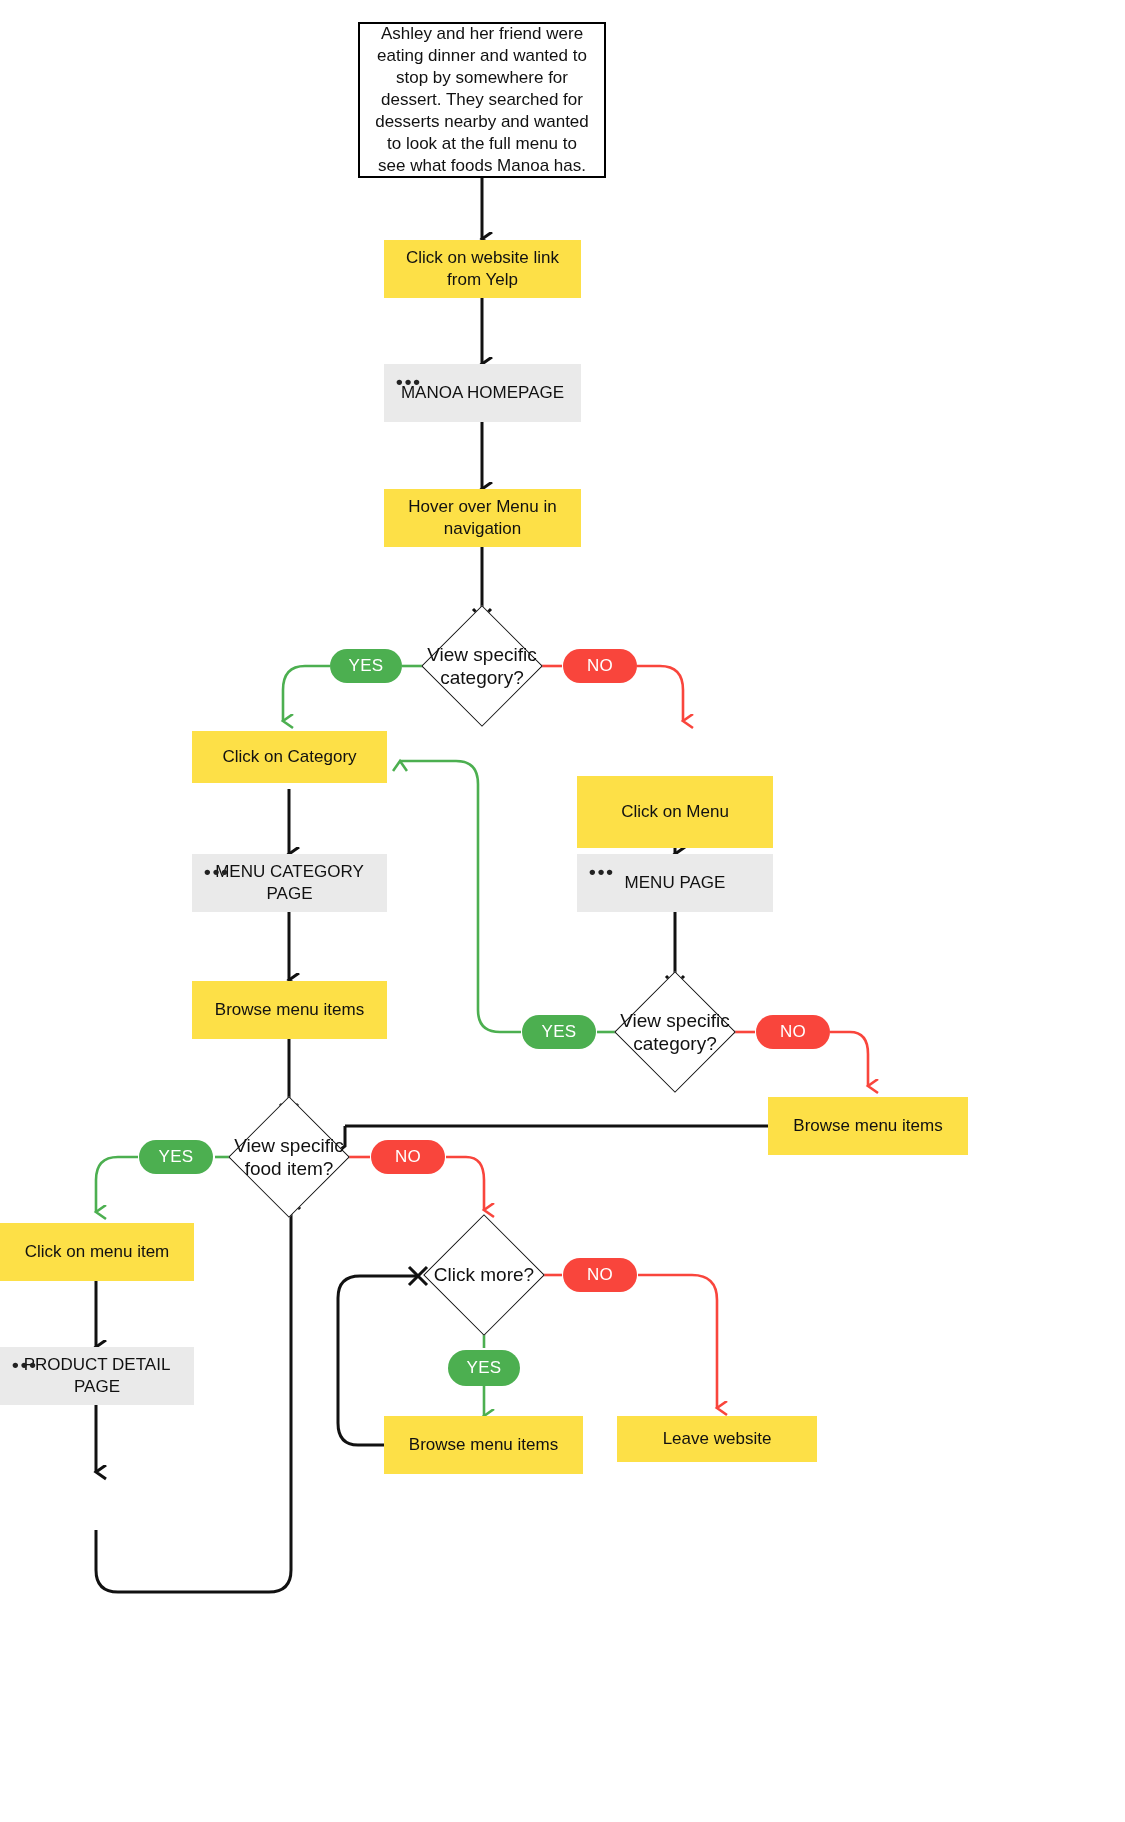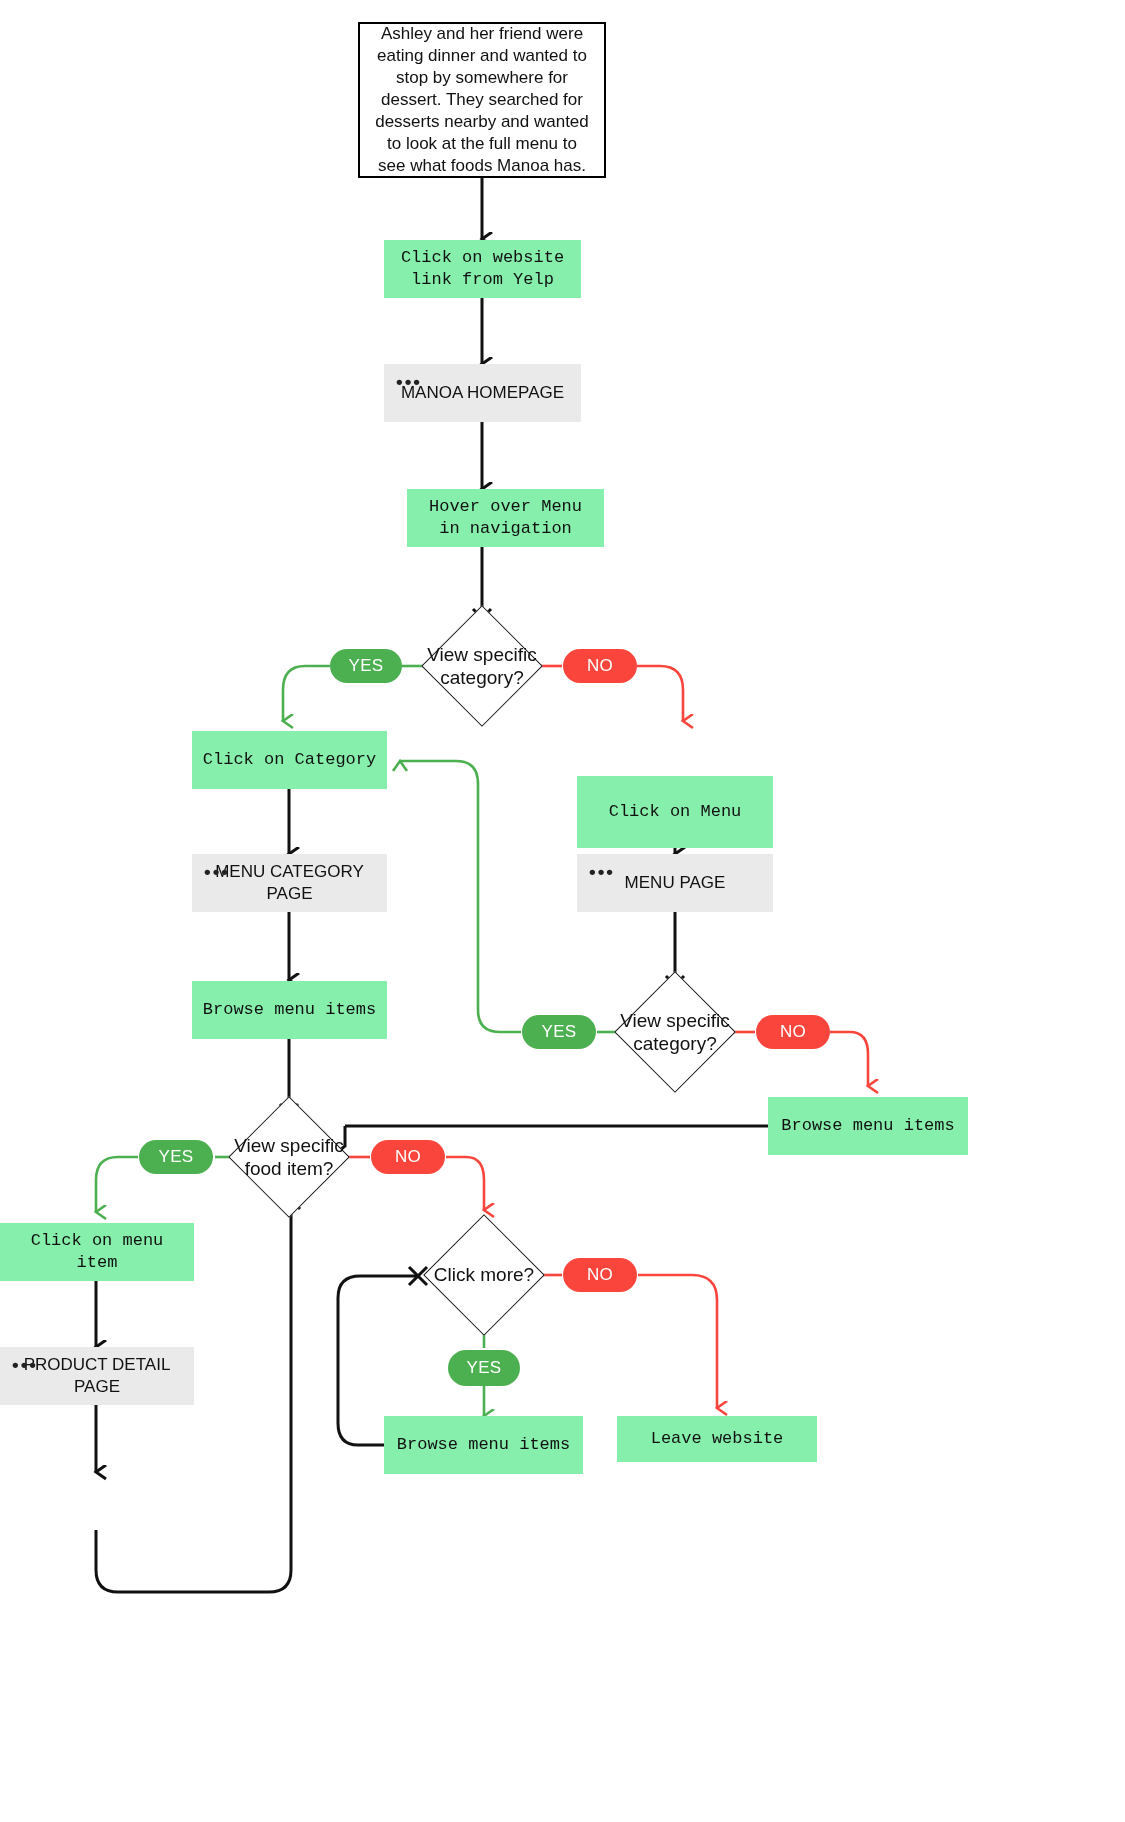--- a/index.html
+++ b/index.html
@@ -6,21 +6,21 @@
   body{width:1125px;height:1822px;position:relative;overflow:hidden;
        font-family:"Liberation Sans","DejaVu Sans",sans-serif;}
   #canvas{position:absolute;left:0;top:18px;width:1125px;height:1822px;padding-left:14px;}
   svg#edges{position:absolute;left:0;top:0;width:1125px;height:1822px;pointer-events:none;}
 
   .node{position:absolute;box-sizing:border-box;display:flex;align-items:center;
         justify-content:center;text-align:center;color:#111111;}
 
   .start-box{background:#ffffff;border:2px solid #000000;font-size:17px;line-height:1.30;
              padding:6px 12px;}
-  .process{background:#86efac;font-size:17px;line-height:1.30;padding:4px 10px;font-family:Liberation Mono, monospace;}
+  .process{background:#fde047;font-size:17px;line-height:1.30;padding:4px 10px;}
   .page{background:#eaeaea;font-size:17px;line-height:1.30;padding:4px 10px;}
   .page .dots{position:absolute;left:12px;top:8px;letter-spacing:2px;font-size:19px;
               font-weight:bold;color:#222;line-height:1;}
 
   .diamond{background:transparent;}
   .diamond .dshape{position:absolute;left:50%;top:50%;width:84px;height:84px;
       transform:translate(-50%,-50%) rotate(45deg);border:1.4px solid #111;background:#fff;}
   .diamond .dlabel{position:relative;z-index:2;font-size:19px;line-height:1.22;}
 
   .pill{border-radius:999px;color:#ffffff;font-size:17px;letter-spacing:.3px;
@@ -109,37 +109,37 @@
 
   <div class="node process" style="left:384px;top:222px;width:197px;height:58px;">
     <span>Click on website link from Yelp</span>
   </div>
 
   <div class="node page" style="left:384px;top:346px;width:197px;height:58px;position:absolute;">
     <span class="dots">•••</span>
     <span>MANOA HOMEPAGE</span>
   </div>
 
-  <div class="node process" style="left:384px;top:471px;width:197px;height:58px;margin-left:23px;">
+  <div class="node process" style="left:384px;top:471px;width:197px;height:58px;">
     <span>Hover over Menu in navigation</span>
   </div>
 
   <div class="node diamond" style="left:422px;top:588px;width:120px;height:120px;">
     <span class="dshape"></span>
     <span class="dlabel">View specific category?</span>
   </div>
 
   <div class="node pill yes" style="left:330px;top:631px;width:72px;height:34px;">
     <span>YES</span>
   </div>
   <div class="node pill no" style="left:563px;top:631px;width:74px;height:34px;">
     <span>NO</span>
   </div>
 
-  <div class="node process" style="left:192px;top:713px;width:195px;height:58px;">
+  <div class="node process" style="left:192px;top:713px;width:195px;height:52px;">
     <span>Click on Category</span>
   </div>
 
   <div class="node process" style="left:577px;top:713px;width:196px;height:72px;margin-top:45px;">
     <span>Click on Menu</span>
   </div>
 
   <div class="node page" style="left:192px;top:836px;width:195px;height:58px;">
     <span class="dots">•••</span>
     <span>MENU CATEGORY PAGE</span>

